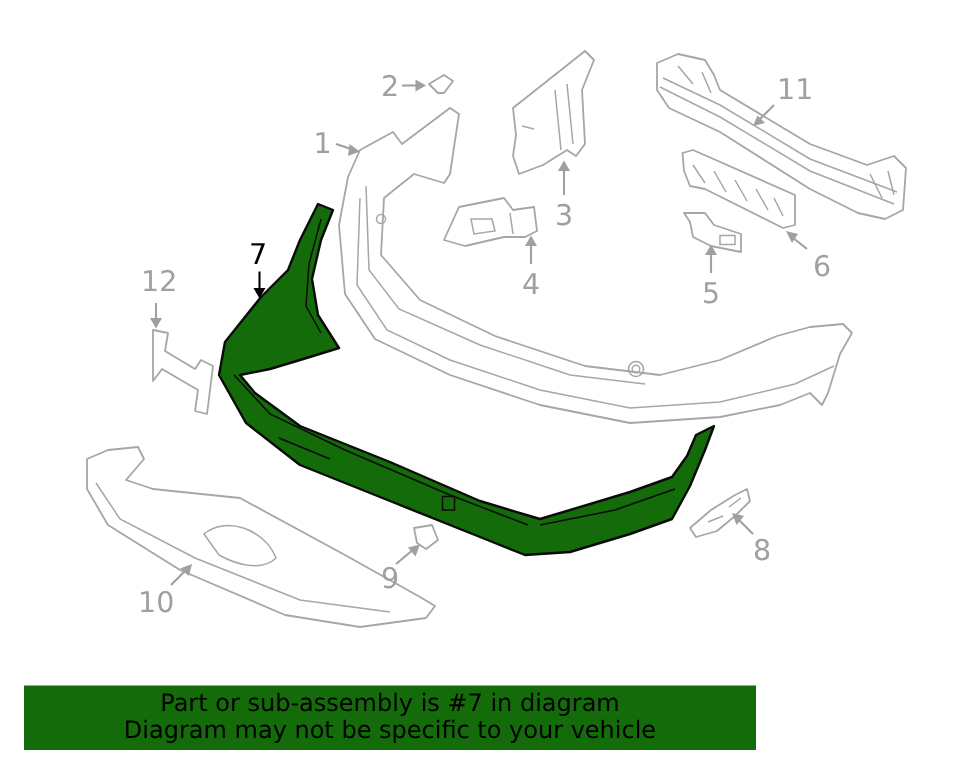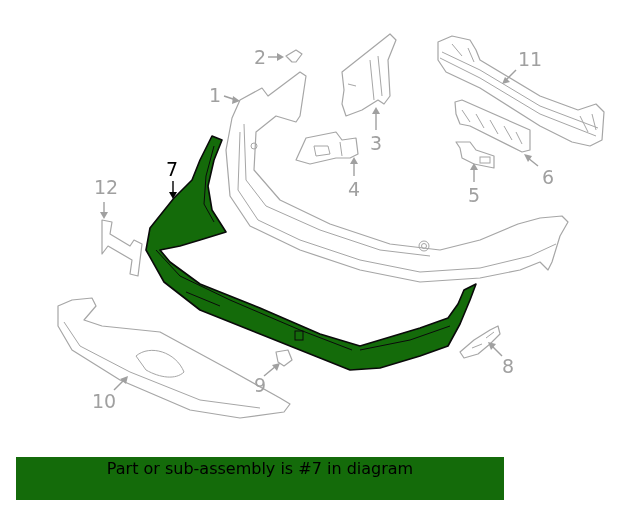--- a/index.html
+++ b/index.html
@@ -153,13 +153,14 @@
   </g>
   <g>
     <text class="callout-text" x="94" y="194">12</text>
     <line class="arrow" x1="104" y1="202" x2="104" y2="214"></line>
     <polygon class="arrowhead" points="104,219 100,212 108,212"></polygon>
   </g>
 </svg>
 
 <div id="banner">
   <div>Part or sub-assembly is #7 in diagram</div>
+  <div>Diagram may not be specific to your vehicle</div>
 </div>
 
 </body></html>

